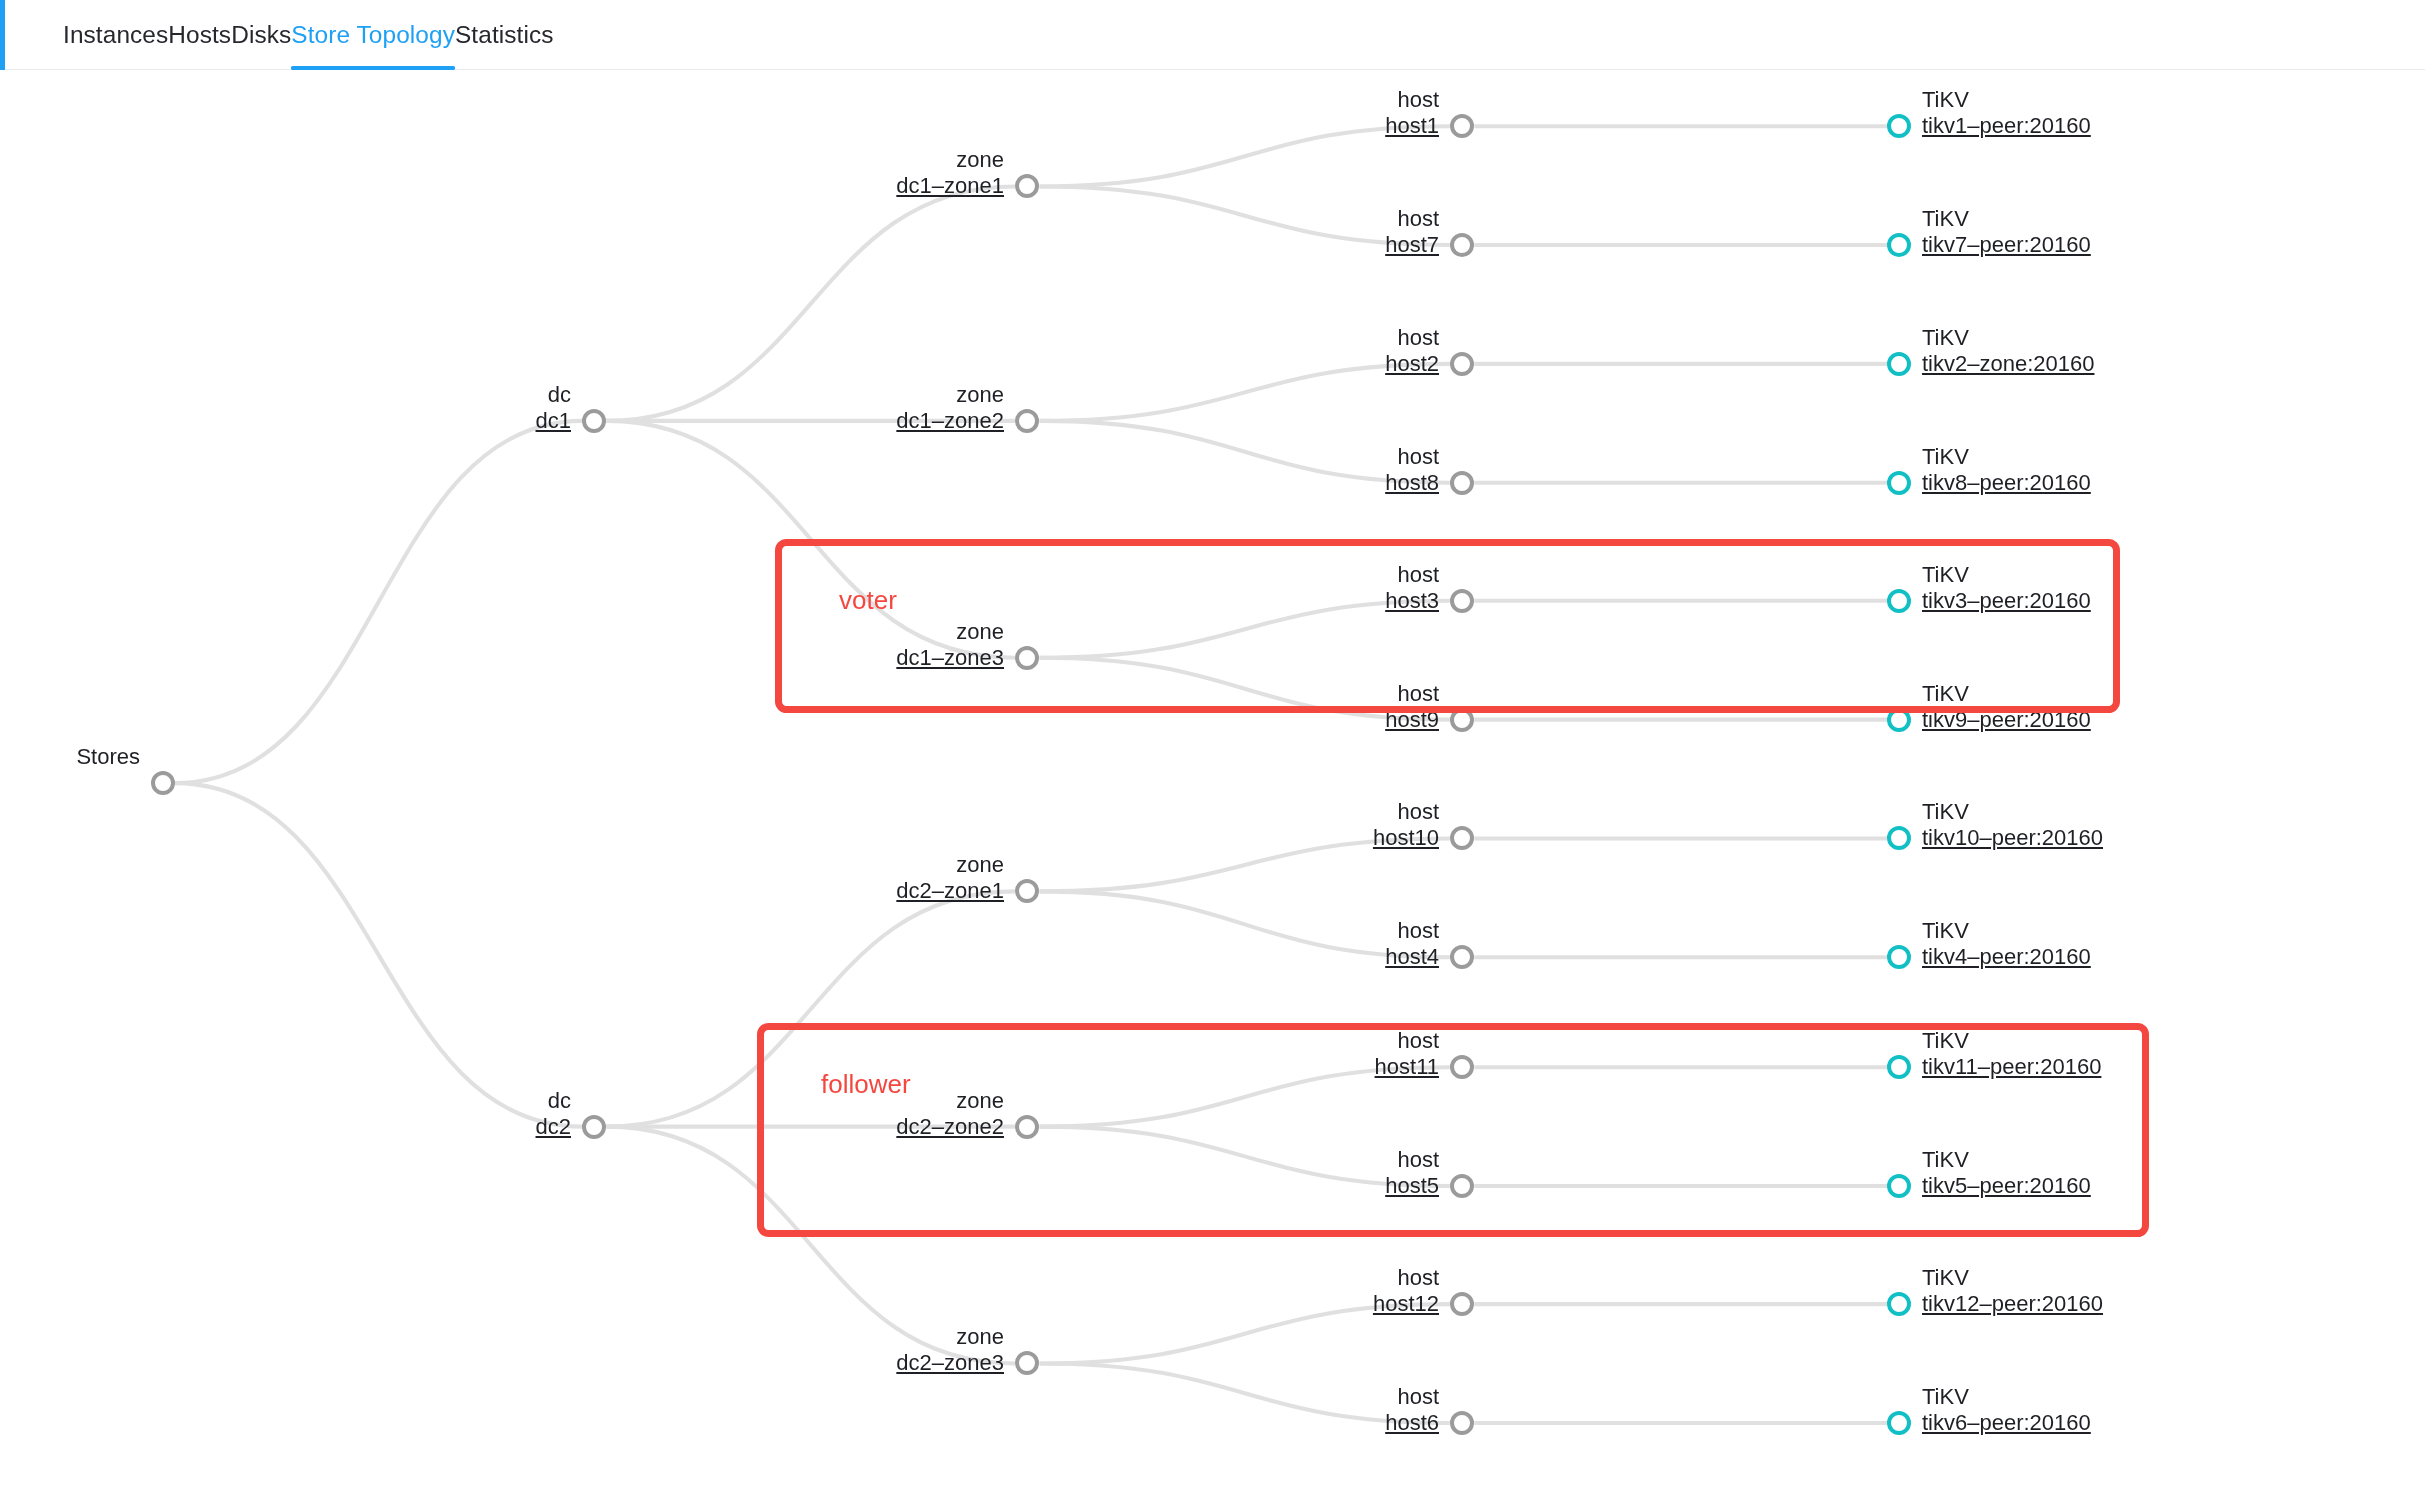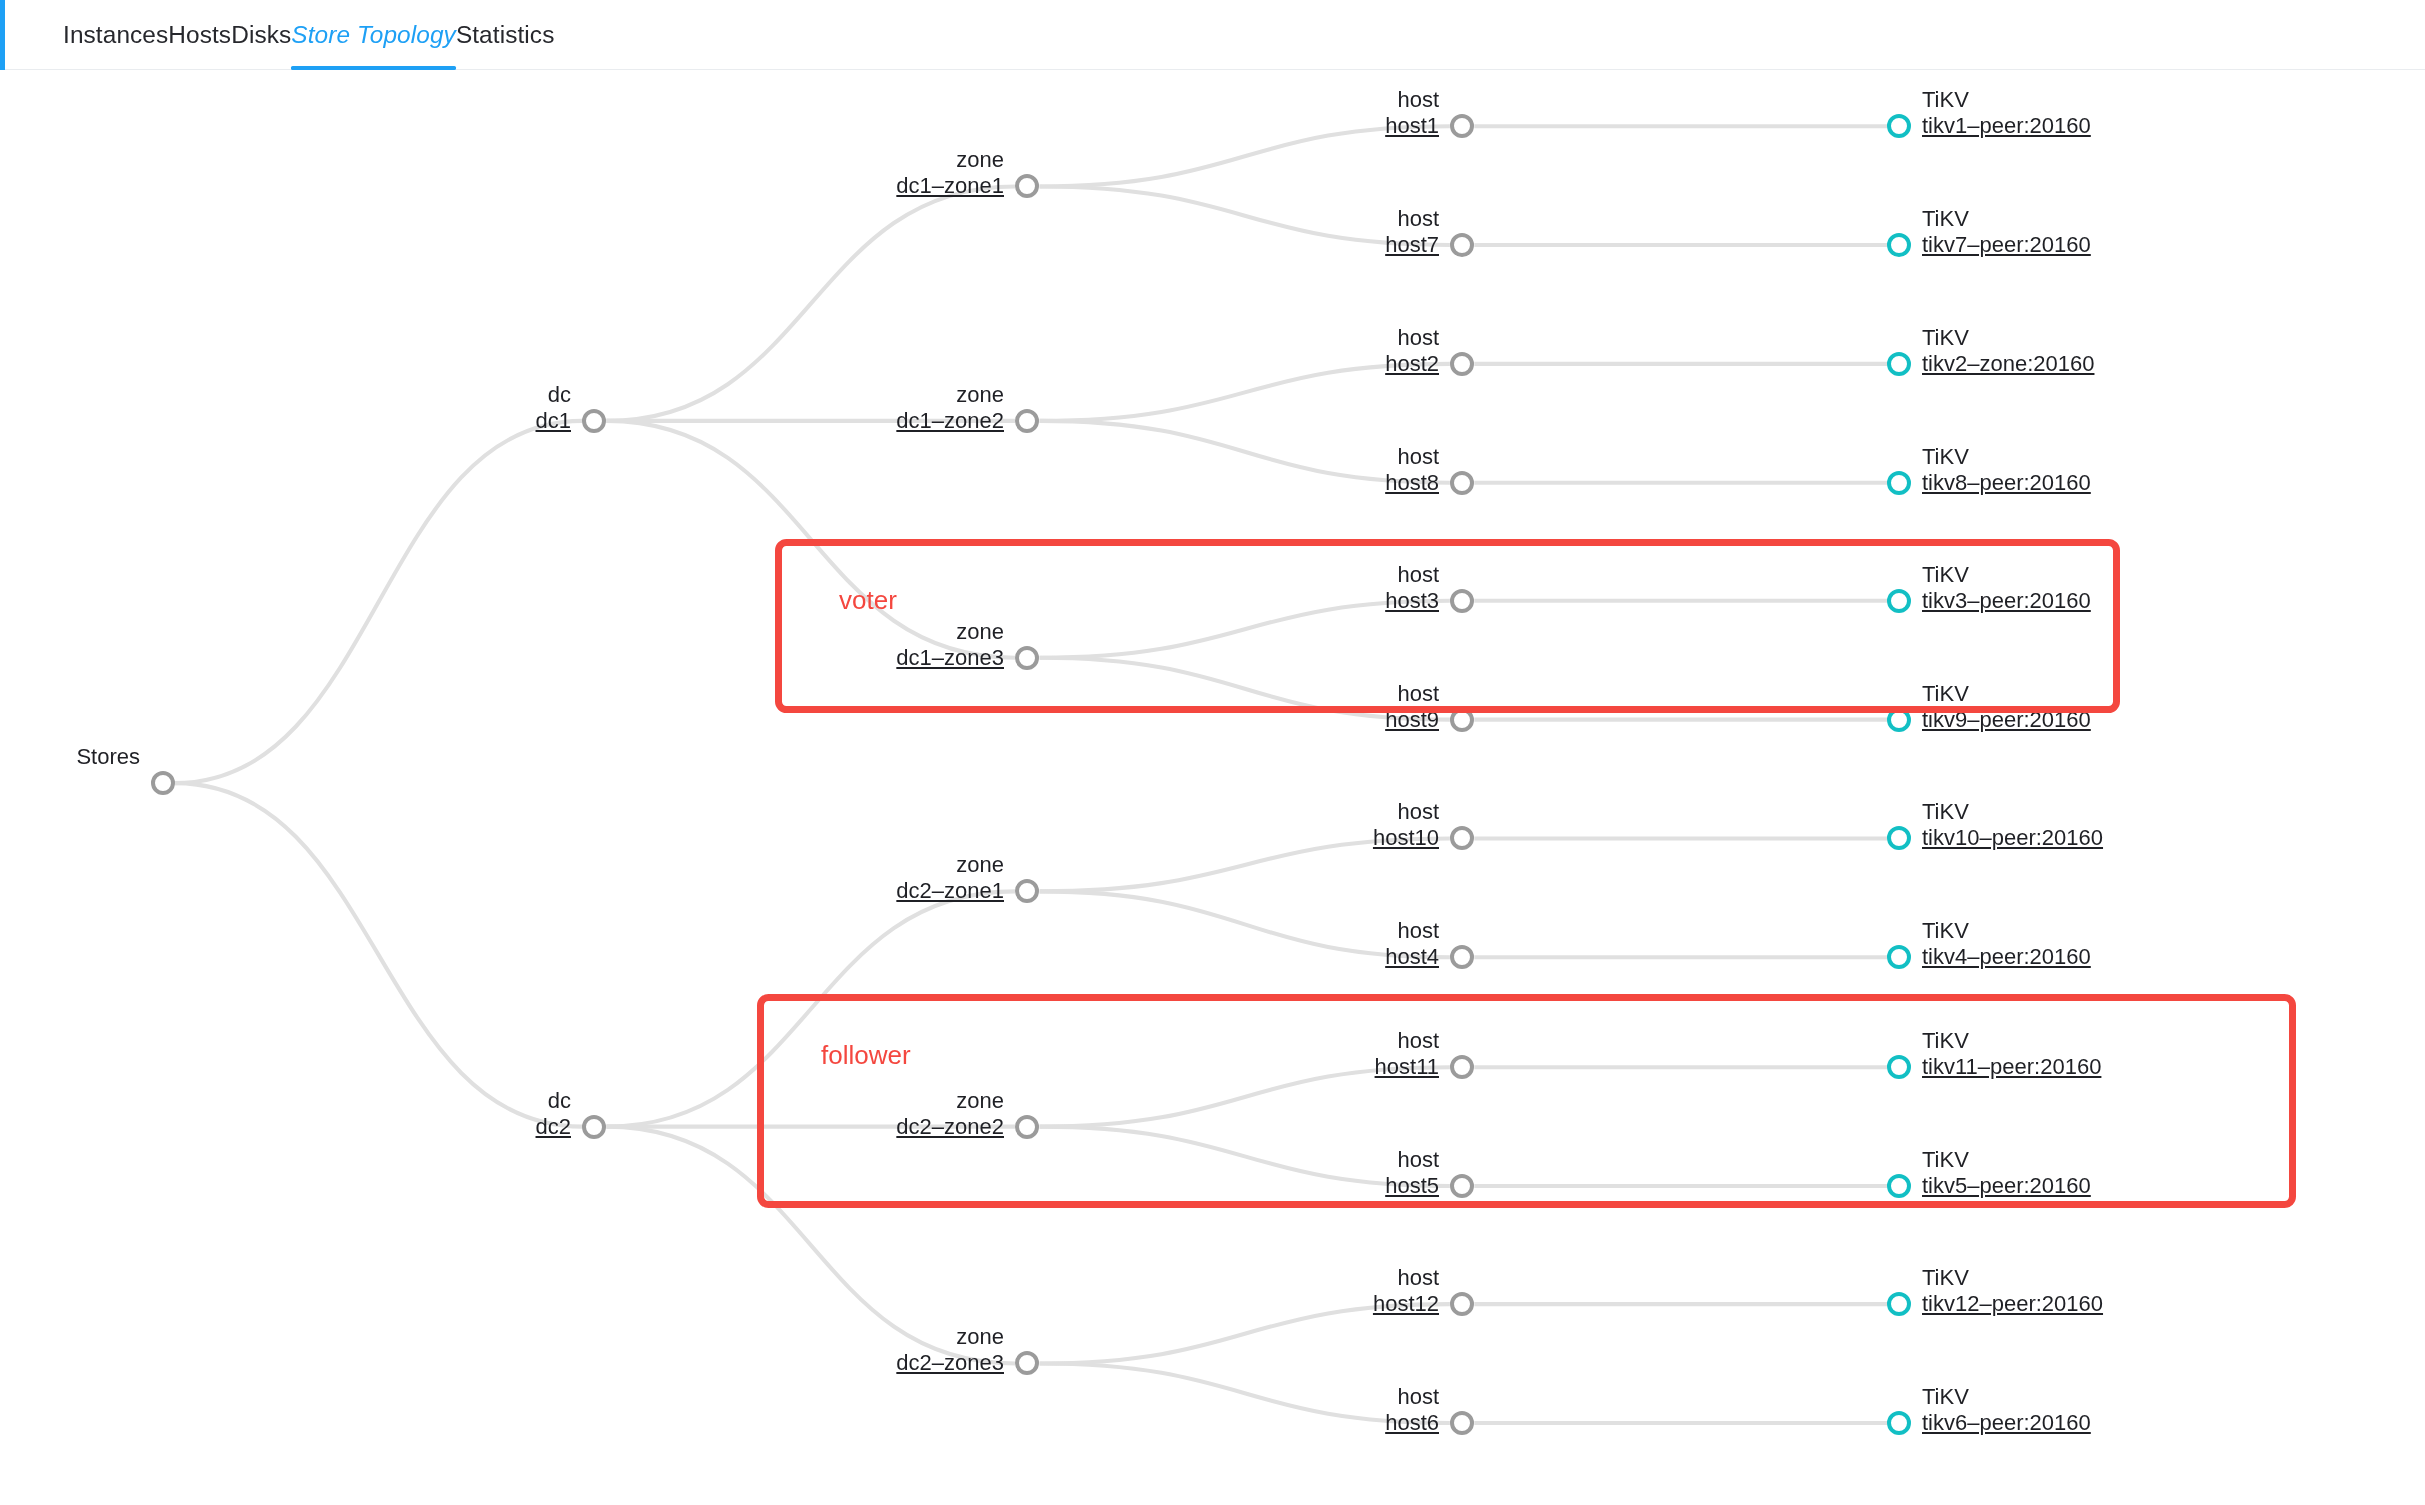--- a/index.html
+++ b/index.html
@@ -22,21 +22,21 @@
   }
   #tabs{
     position:absolute;left:63px;top:0;height:70px;
     display:flex;align-items:center;
   }
   .tab{
     position:relative;height:70px;display:flex;align-items:center;
     font-size:24.4px;color:#27282d;letter-spacing:0.1px;
     cursor:pointer;white-space:nowrap;
   }
-  .tab.active{color:#1ea0f5;font-style:italic;}
+  .tab.active{color:#1ea0f5;}
   .tab.active::after{
     content:"";position:absolute;left:0;right:0;bottom:0;height:4.1px;
     background:#1ea0f5;border-radius:1.6px;
   }
   
   #canvas{
     position:absolute;left:0;top:70px;width:2426px;height:1436px;
   }
   #links{position:absolute;left:0;top:0;width:2426px;height:1436px;}
   
@@ -361,18 +361,18 @@
         <div class="labels">
           <span class="l1">TiKV</span>
           <span class="l2">tikv6–peer:20160</span>
         </div>
       </div>
     </div>
   <div id="highlights">
       <div class="hilite" style="left: 775px; top: 469px; width: 1345px; height: 174px; border-color: rgb(244, 71, 63);">
         <div class="tag" style="left: 57px; top: 39px; color: rgb(244, 71, 63);">voter</div>
       </div>
-      <div class="hilite" style="left: 757px; top: 924px; width: 1539px; height: 214px; border-color: rgb(244, 71, 63);">
+      <div class="hilite" style="left: 757px; top: 953px; width: 1392px; height: 214px; border-color: rgb(244, 71, 63);">
         <div class="tag" style="left: 57px; top: 39px; color: rgb(244, 71, 63);">follower</div>
       </div>
     </div>
 </div>
 
 
 </body></html>

